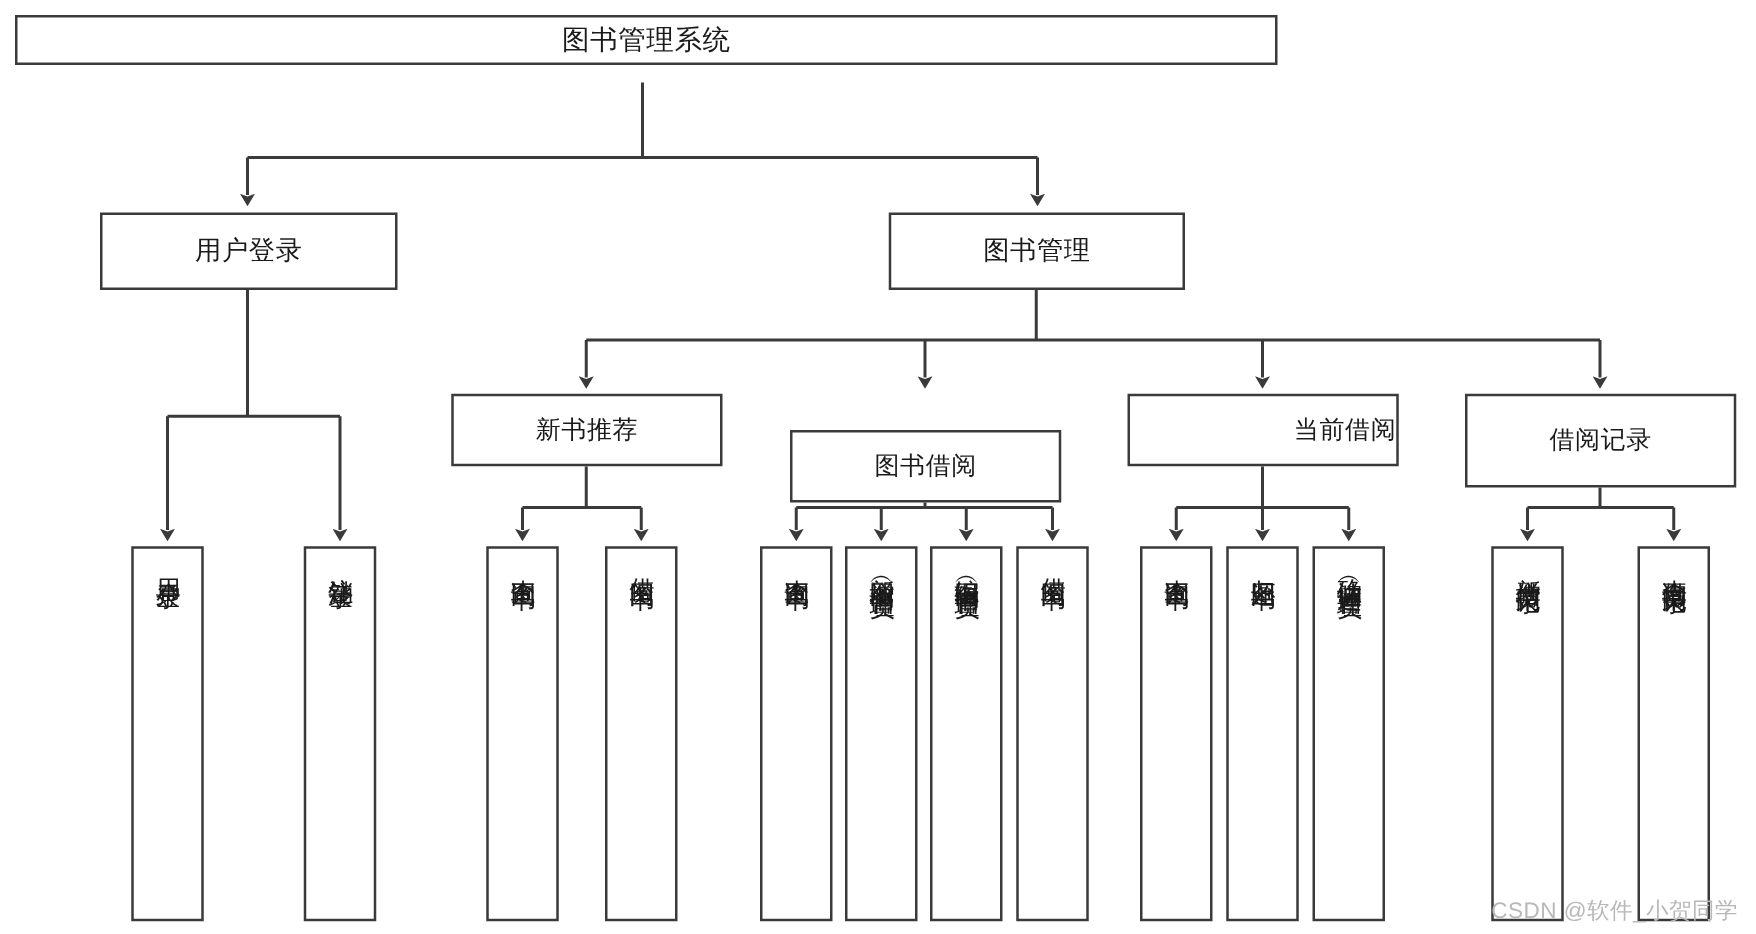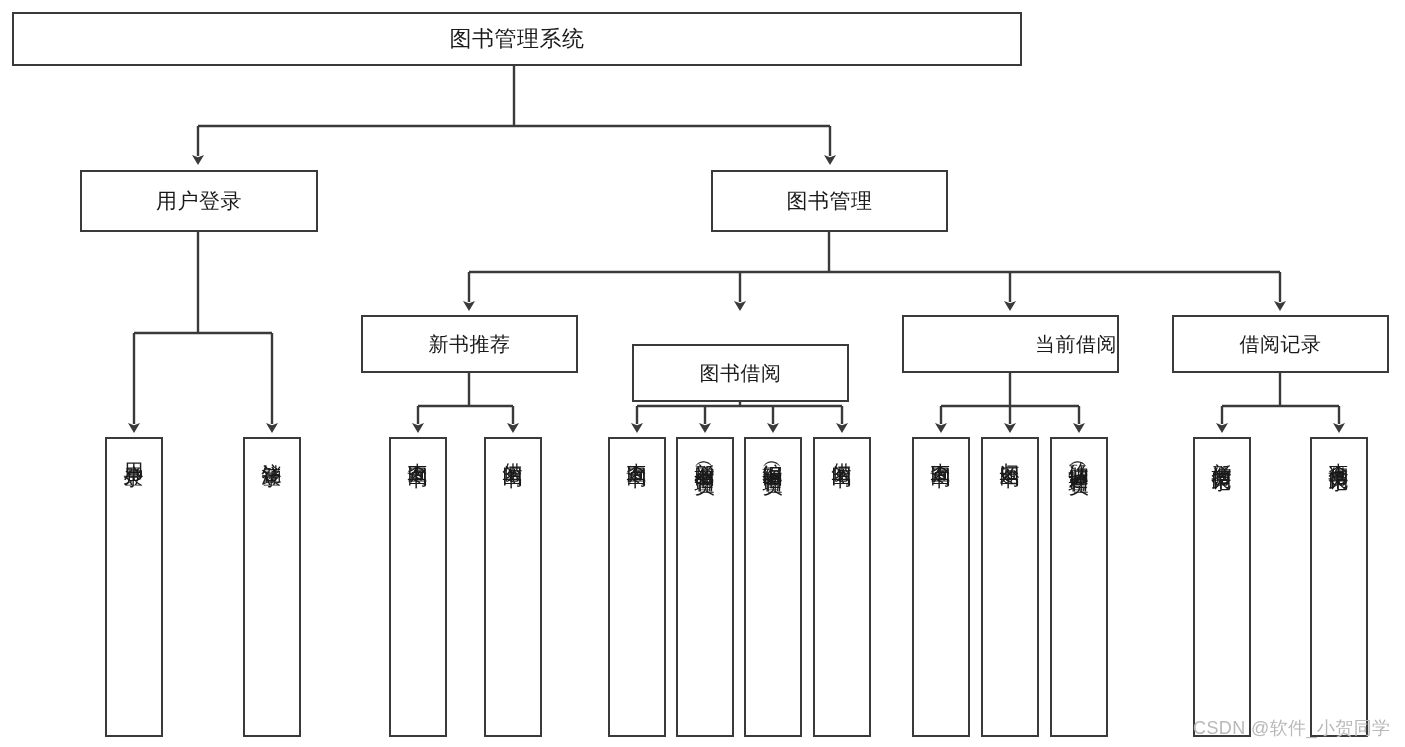--- a/index.html
+++ b/index.html
@@ -133,21 +133,21 @@
     </g>
 
     <g stroke="#3a3a3a" stroke-width="2.4" fill="none">
       <path d="M1280,373 L1280,406"></path>
       <path d="M1222,406 L1339,406"></path>
       <path d="M1222,406 L1222,424" marker-end="url(#arrowhead)"></path>
       <path d="M1339,406 L1339,424" marker-end="url(#arrowhead)"></path>
     </g>
   </svg>
 
-  <div class="node-box level-root" style="left:12px; top:12px; width:1010px; height:54px;">
+  <div class="node-box level-root" style="left:12px; top:12px; width:1010px; height:40px;">
     <span class="node-label">图书管理系统</span>
   </div>
 
   <div class="node-box level-2" style="left:80px; top:170px; width:238px; height:62px;">
     <span class="node-label">用户登录</span>
   </div>
 
   <div class="node-box level-3" style="left:361px; top:315px; width:217px; height:58px;">
     <span class="node-label">新书推荐</span>
   </div>
@@ -157,21 +157,21 @@
   </div>
 
   <div class="node-box level-3" style="left:632px; top:315px; width:217px; height:58px;margin-top:29px;">
     <span class="node-label">图书借阅</span>
   </div>
 
   <div class="node-box level-3" style="left:902px; top:315px; width:217px; height:58px;justify-content:flex-end;">
     <span class="node-label">当前借阅</span>
   </div>
 
-  <div class="node-box level-3" style="left:1172px; top:315px; width:217px; height:58px;">
+  <div class="node-box level-3" style="left:1172px; top:315px; width:217px; height:75px;">
     <span class="node-label">借阅记录</span>
   </div>
 
   <div class="node-box leaf-box" style="left:105px; top:437px; width:58px; height:300px;">
     <span class="node-label">用户登录</span>
   </div>
 
   <div class="node-box leaf-box" style="left:243px; top:437px; width:58px; height:300px;">
     <span class="node-label">注销登录</span>
   </div>

